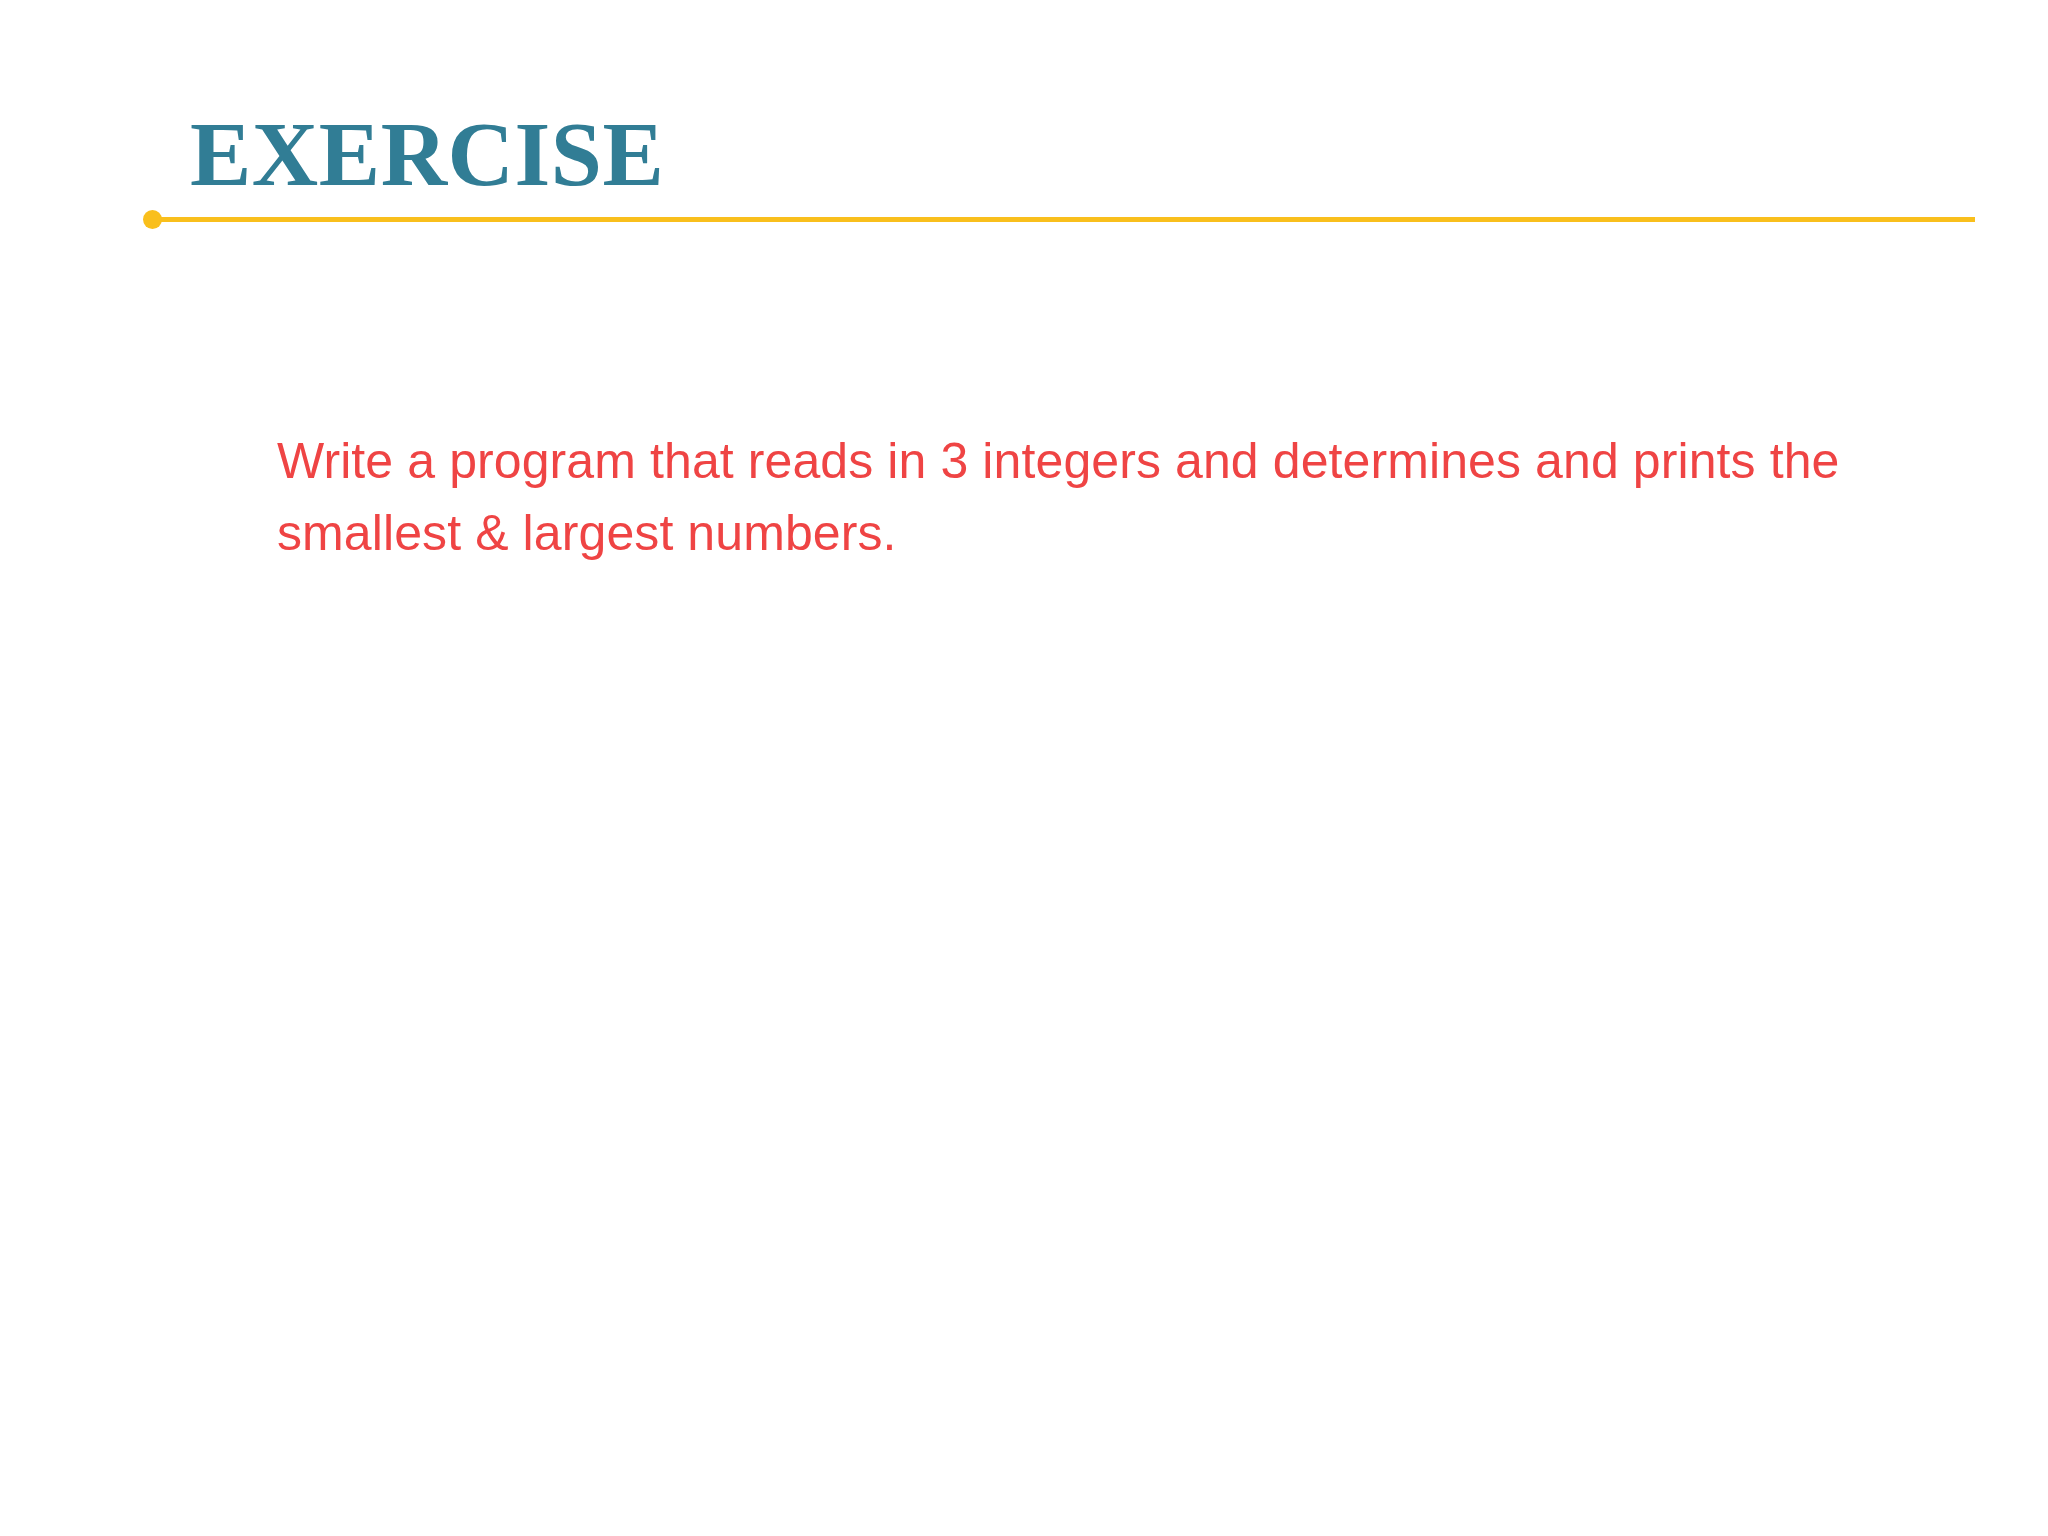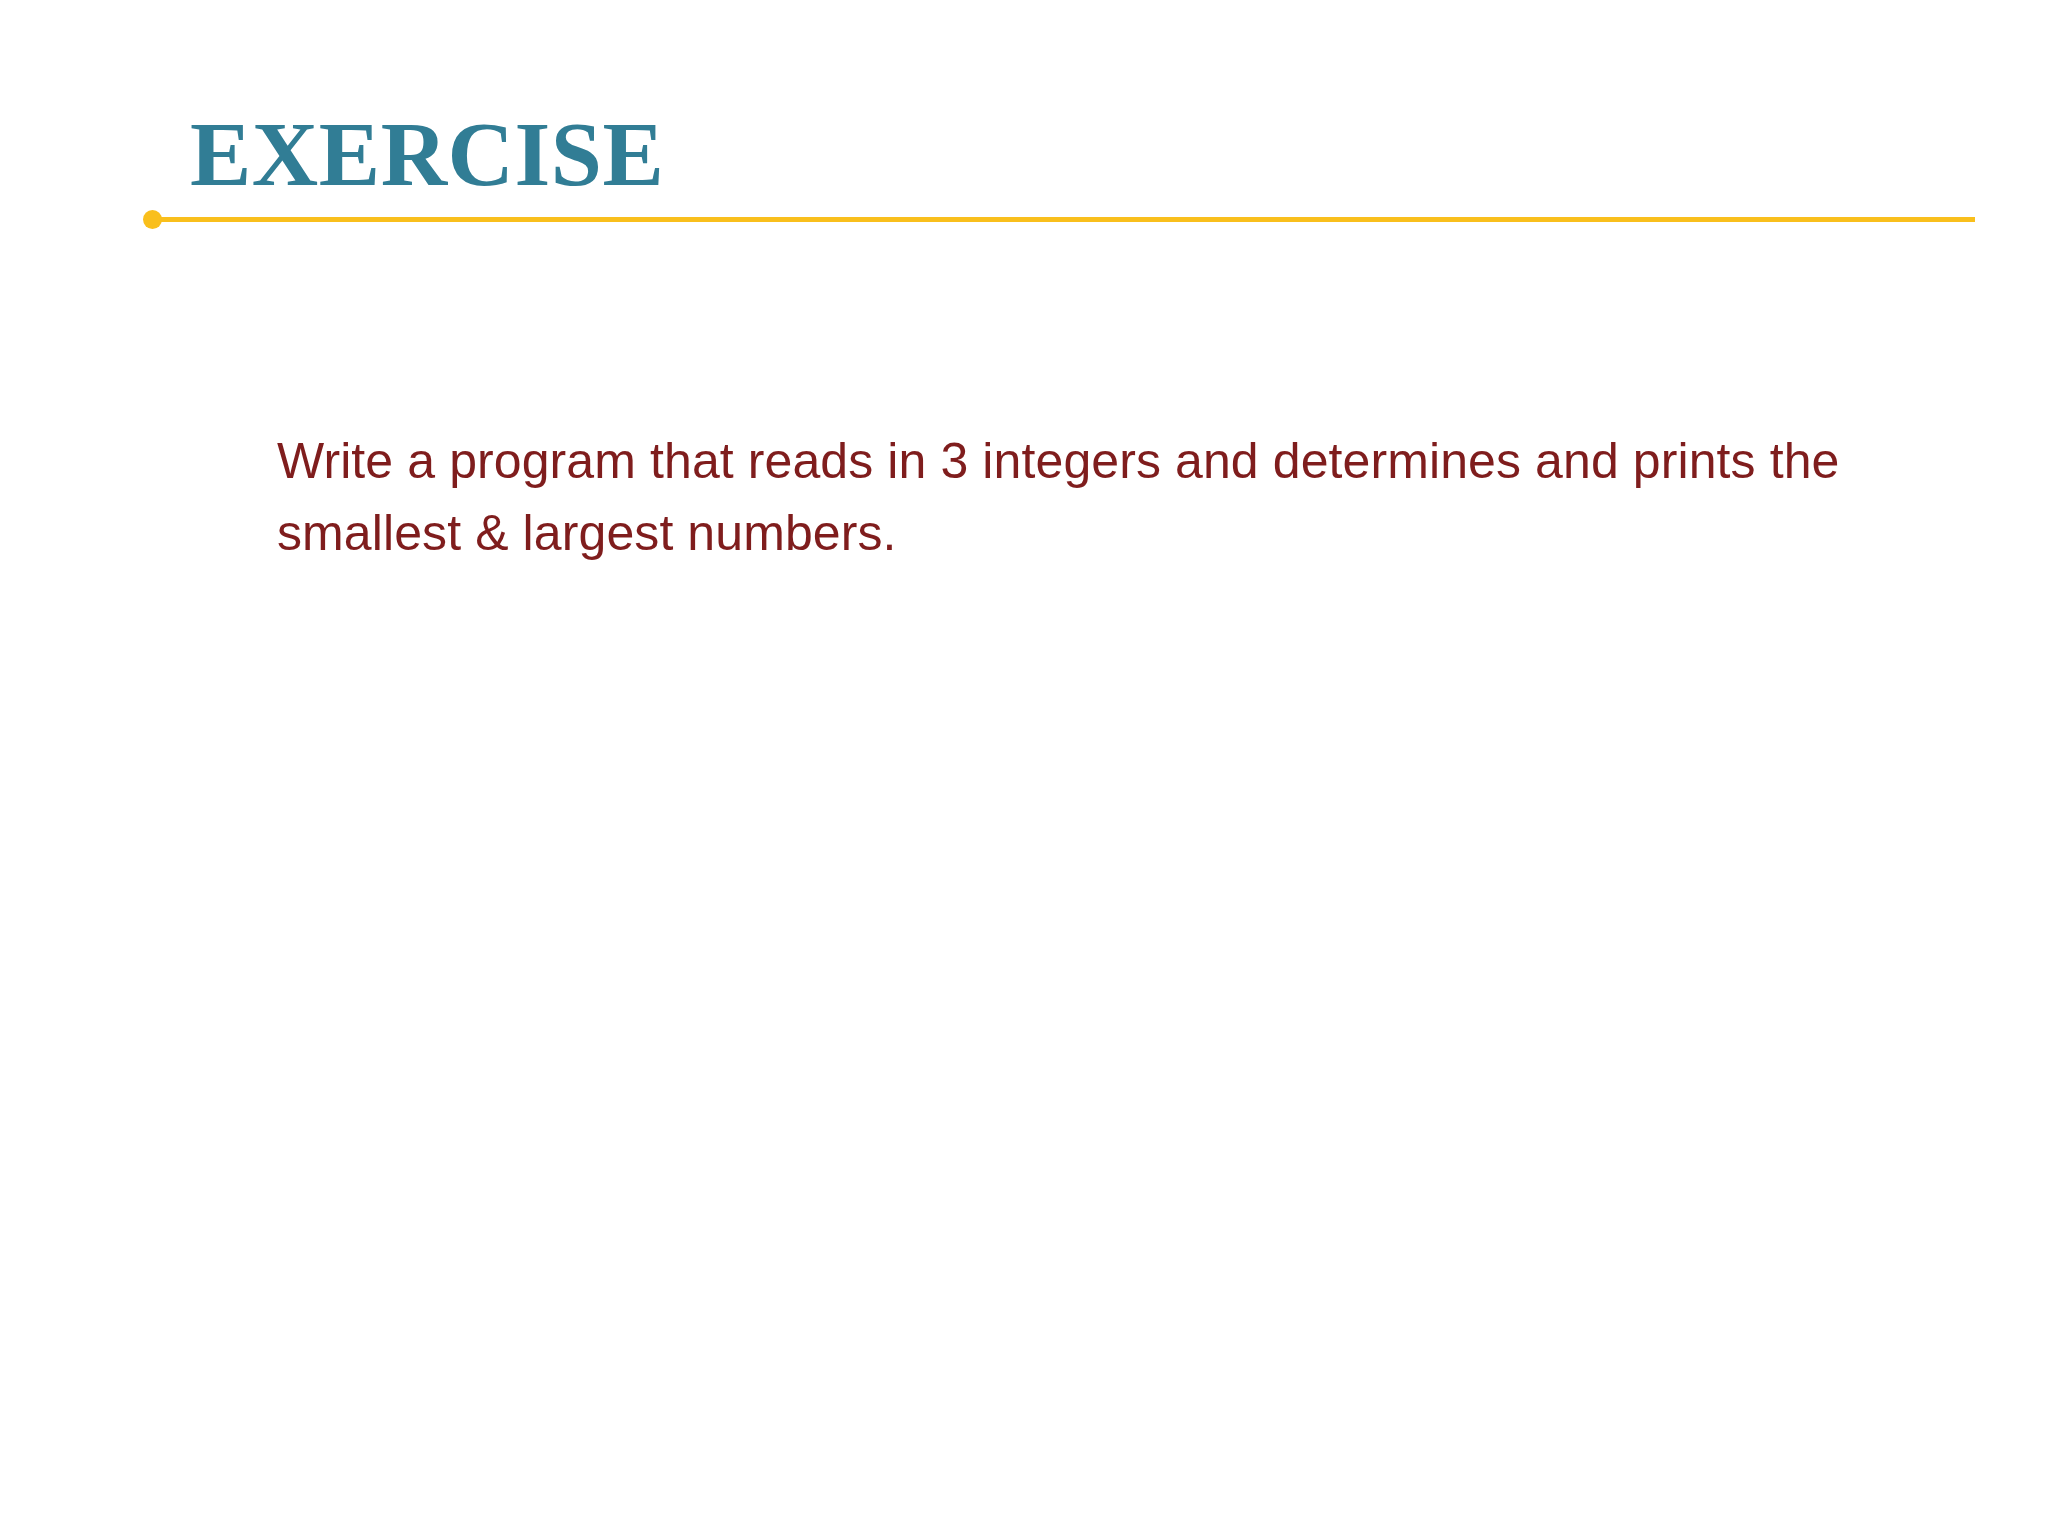--- a/index.html
+++ b/index.html
@@ -73,21 +73,21 @@
     top: 425px;
     width: 1650px;
   }
 
   .body-text {
     margin: 0;
     font-family: "Liberation Sans", "DejaVu Sans", sans-serif;
     font-weight: 300;
     font-size: 50px;
     line-height: 72px;
-    color: #7f1d1d;
+    color: #ef4444;
     letter-spacing: 0.1px;
   }
 
   
   .slide-content-area {
     position: absolute;
     left: 0;
     top: 620px;
     width: 2048px;
     height: 916px;

